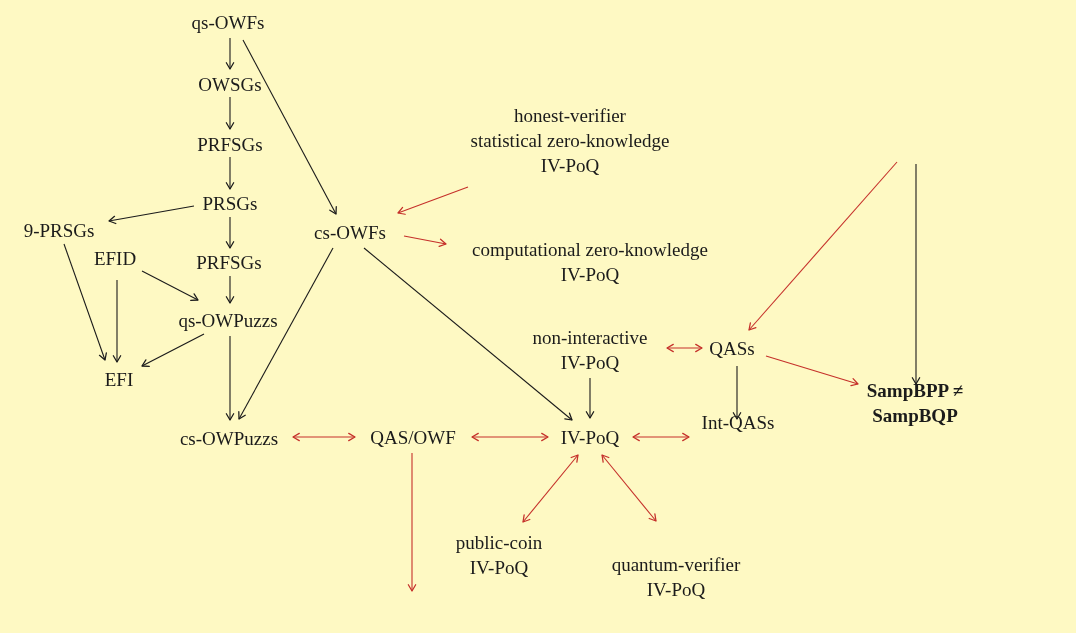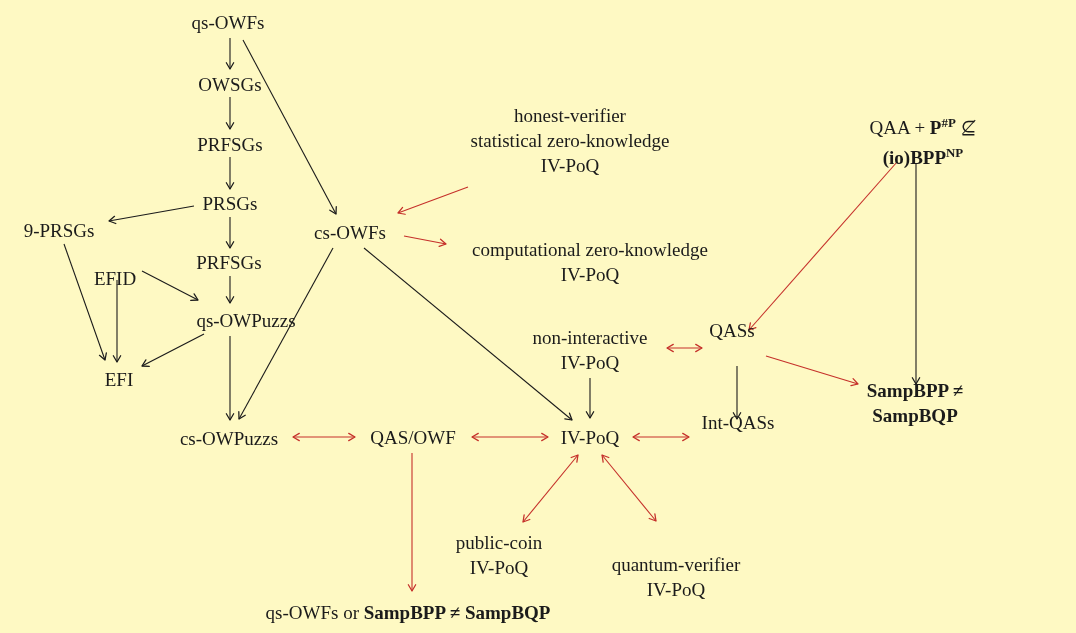--- a/index.html
+++ b/index.html
@@ -58,44 +58,42 @@
       <line x1="633" y1="437" x2="689" y2="437" stroke="#c5302a" stroke-width="1.1" marker-end="url(#head-red)" marker-start="url(#head-red)"></line>
       <line x1="578" y1="455" x2="523" y2="522" stroke="#c5302a" stroke-width="1.1" marker-end="url(#head-red)" marker-start="url(#head-red)"></line>
       <line x1="602" y1="455" x2="656" y2="521" stroke="#c5302a" stroke-width="1.1" marker-end="url(#head-red)" marker-start="url(#head-red)"></line>
     </svg>
 
   <div class="node" style="left:228px;top:22px">qs-OWFs</div>
   <div class="node" style="left:230px;top:84px">OWSGs</div>
   <div class="node" style="left:230px;top:144px">PRFSGs</div>
   <div class="node" style="left:230px;top:203px">PRSGs</div>
   <div class="node" style="left:59px;top:230px">9-PRSGs</div>
-  <div class="node" style="left:115px;top:278px">EFID</div>
+  <div class="node" style="left:115px;top:258px">EFID</div>
   <div class="node" style="left:229px;top:262px">PRFSGs</div>
-  <div class="node" style="left:246px;top:320px">qs-OWPuzzs</div>
+  <div class="node" style="left:228px;top:320px">qs-OWPuzzs</div>
   <div class="node" style="left:119px;top:379px">EFI</div>
   <div class="node" style="left:350px;top:232px">cs-OWFs</div>
 
   <div class="node" style="left:570px;top:140px">honest-verifier
 statistical zero-knowledge
 IV-PoQ</div>
   <div class="node" style="left:590px;top:262px">computational zero-knowledge
 IV-PoQ</div>
 
-  <div class="node" style="left:923px;top:140px"><span class="nb">QAA + </span><span class="b">P</span><span class="sup">#P</span><span class="nb"> ⊈ </span><span class="b">(io)BPP</span><span class="sup">NP</span></div>
 
   <div class="node" style="left:590px;top:350px">non-interactive
 IV-PoQ</div>
-  <div class="node" style="left:732px;top:330px">QASs</div>
+  <div class="node" style="left:732px;top:348px">QASs</div>
   <div class="node b" style="left:915px;top:403px">SampBPP ≠ SampBQP</div>
 
   <div class="node" style="left:229px;top:438px">cs-OWPuzzs</div>
   <div class="node" style="left:413px;top:437px">QAS/OWF</div>
   <div class="node" style="left:590px;top:437px">IV-PoQ</div>
   <div class="node" style="left:738px;top:422px">Int-QASs</div>
 
   <div class="node" style="left:499px;top:555px">public-coin
 IV-PoQ</div>
   <div class="node" style="left:676px;top:577px">quantum-verifier
 IV-PoQ</div>
 
-  <div class="node" style="left:408px;top:612px"><span class="nb">qs-OWFs or </span><span class="b">SampBPP ≠ SampBQP</span></div>
 
 </div>
 
 </body></html>

